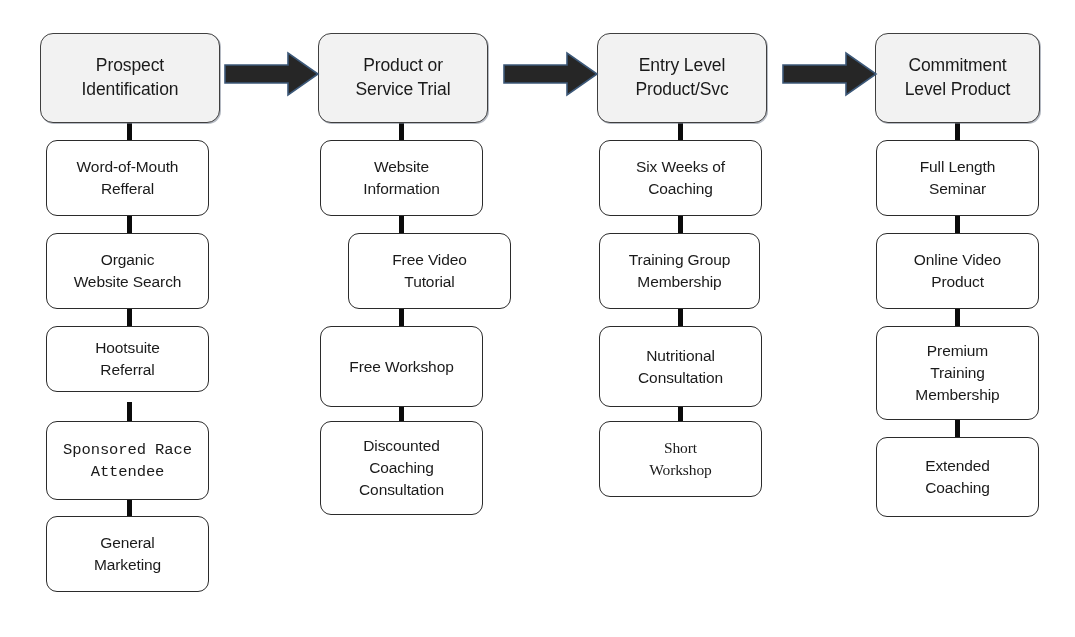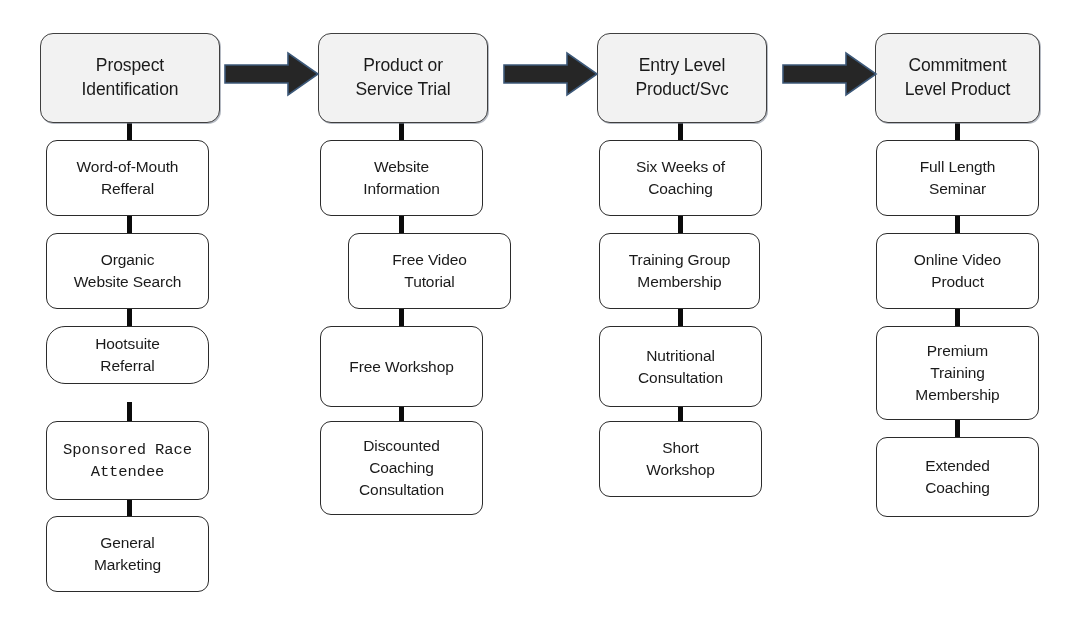--- a/index.html
+++ b/index.html
@@ -101,21 +101,21 @@
 
     <div class="connector" style="left:127px; top:211px; height:25px;"></div>
 
     <div class="node" style="left:46px; top:233px; width:163px; height:76px;">
       <span class="label">Organic
 Website Search</span>
     </div>
 
     <div class="connector" style="left:127px; top:304px; height:25px;"></div>
 
-    <div class="node" style="left:46px; top:326px; width:163px; height:58px;border-radius:19px;">
+    <div class="node" style="left:46px; top:326px; width:163px; height:66px;">
       <span class="label">Hootsuite
 Referral</span>
     </div>
 
     <div class="connector" style="left:127px; top:402px; height:25px;"></div>
 
     <div class="node" style="left:46px; top:421px; width:163px; height:79px;font-family:Liberation Mono, monospace;">
       <span class="label">Sponsored Race
 Attendee</span>
     </div>
@@ -187,21 +187,21 @@
 
     <div class="connector" style="left:678px; top:304px; height:25px;"></div>
 
     <div class="node" style="left:599px; top:326px; width:163px; height:81px;">
       <span class="label">Nutritional
 Consultation</span>
     </div>
 
     <div class="connector" style="left:678px; top:402px; height:25px;"></div>
 
-    <div class="node" style="left:599px; top:421px; width:163px; height:76px;">
+    <div class="node" style="left:599px; top:421px; width:163px; height:76px;font-family:Liberation Serif, serif;">
       <span class="label">Short
 Workshop</span>
     </div>
   </div>
 
   <div class="column">
 
     <div class="node header" style="left:875px; top:33px; width:165px; height:90px;">
       <span class="label">Commitment
 Level Product</span>

